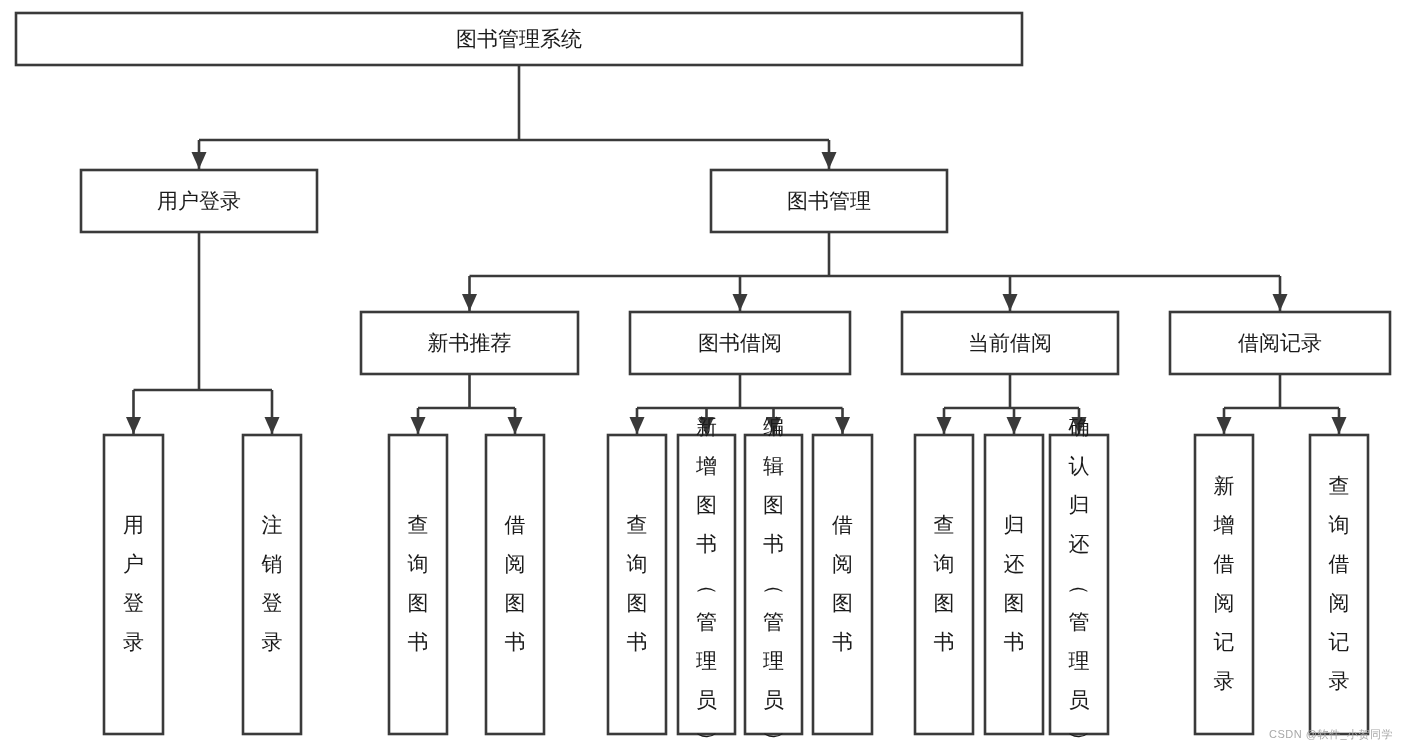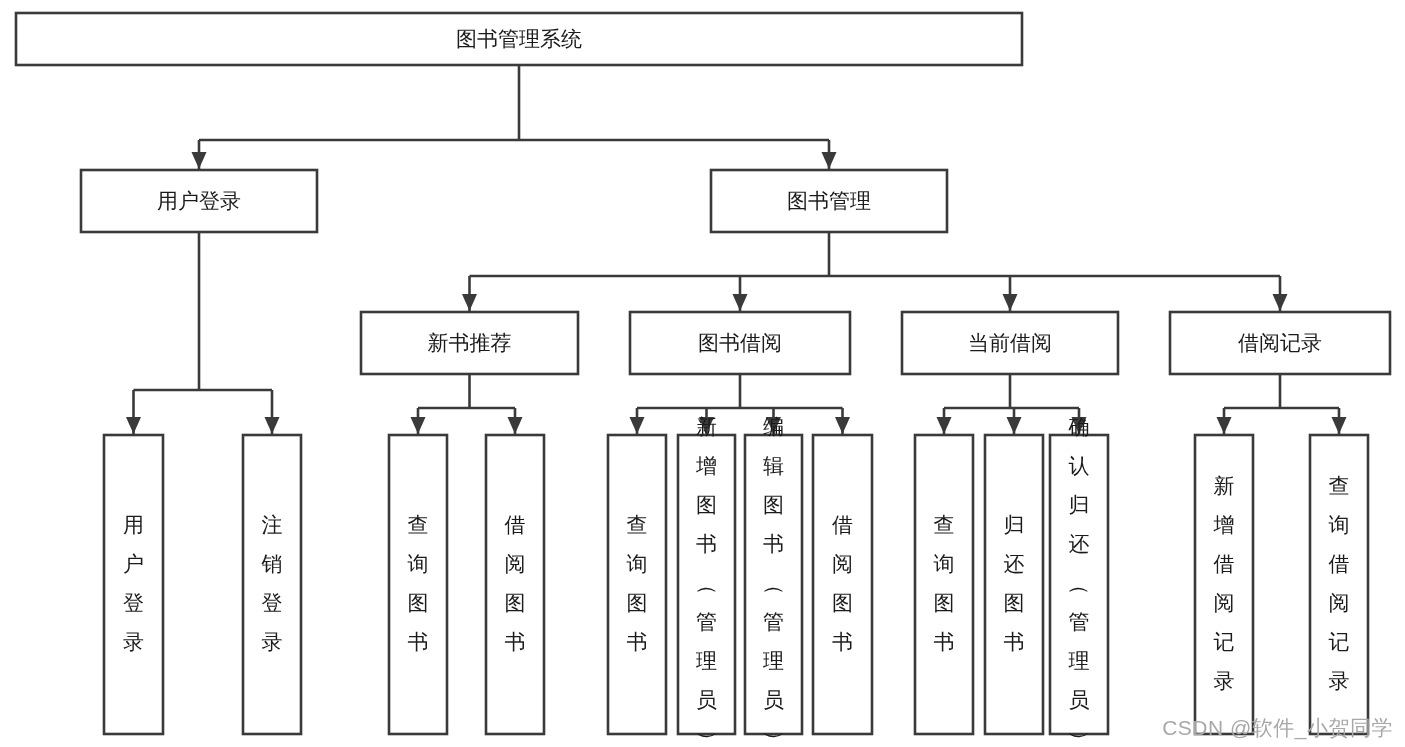--- a/index.html
+++ b/index.html
@@ -54,21 +54,21 @@
     font-family: "Liberation Sans", "DejaVu Sans", sans-serif;
     font-size: 21px;
     text-anchor: middle;
     dominant-baseline: middle;
   }
   .watermark {
     position: absolute;
     right: 12px;
     bottom: 5px;
     font-family: "Liberation Sans", "DejaVu Sans", sans-serif;
-    font-size: 21px;
+    font-size: 11px;
     color: #a8a8a8;
     white-space: nowrap;
     letter-spacing: 0.5px;
     pointer-events: none;
   }
 </style>
 </head>
 <body>
 
 <div id="diagram-root">

